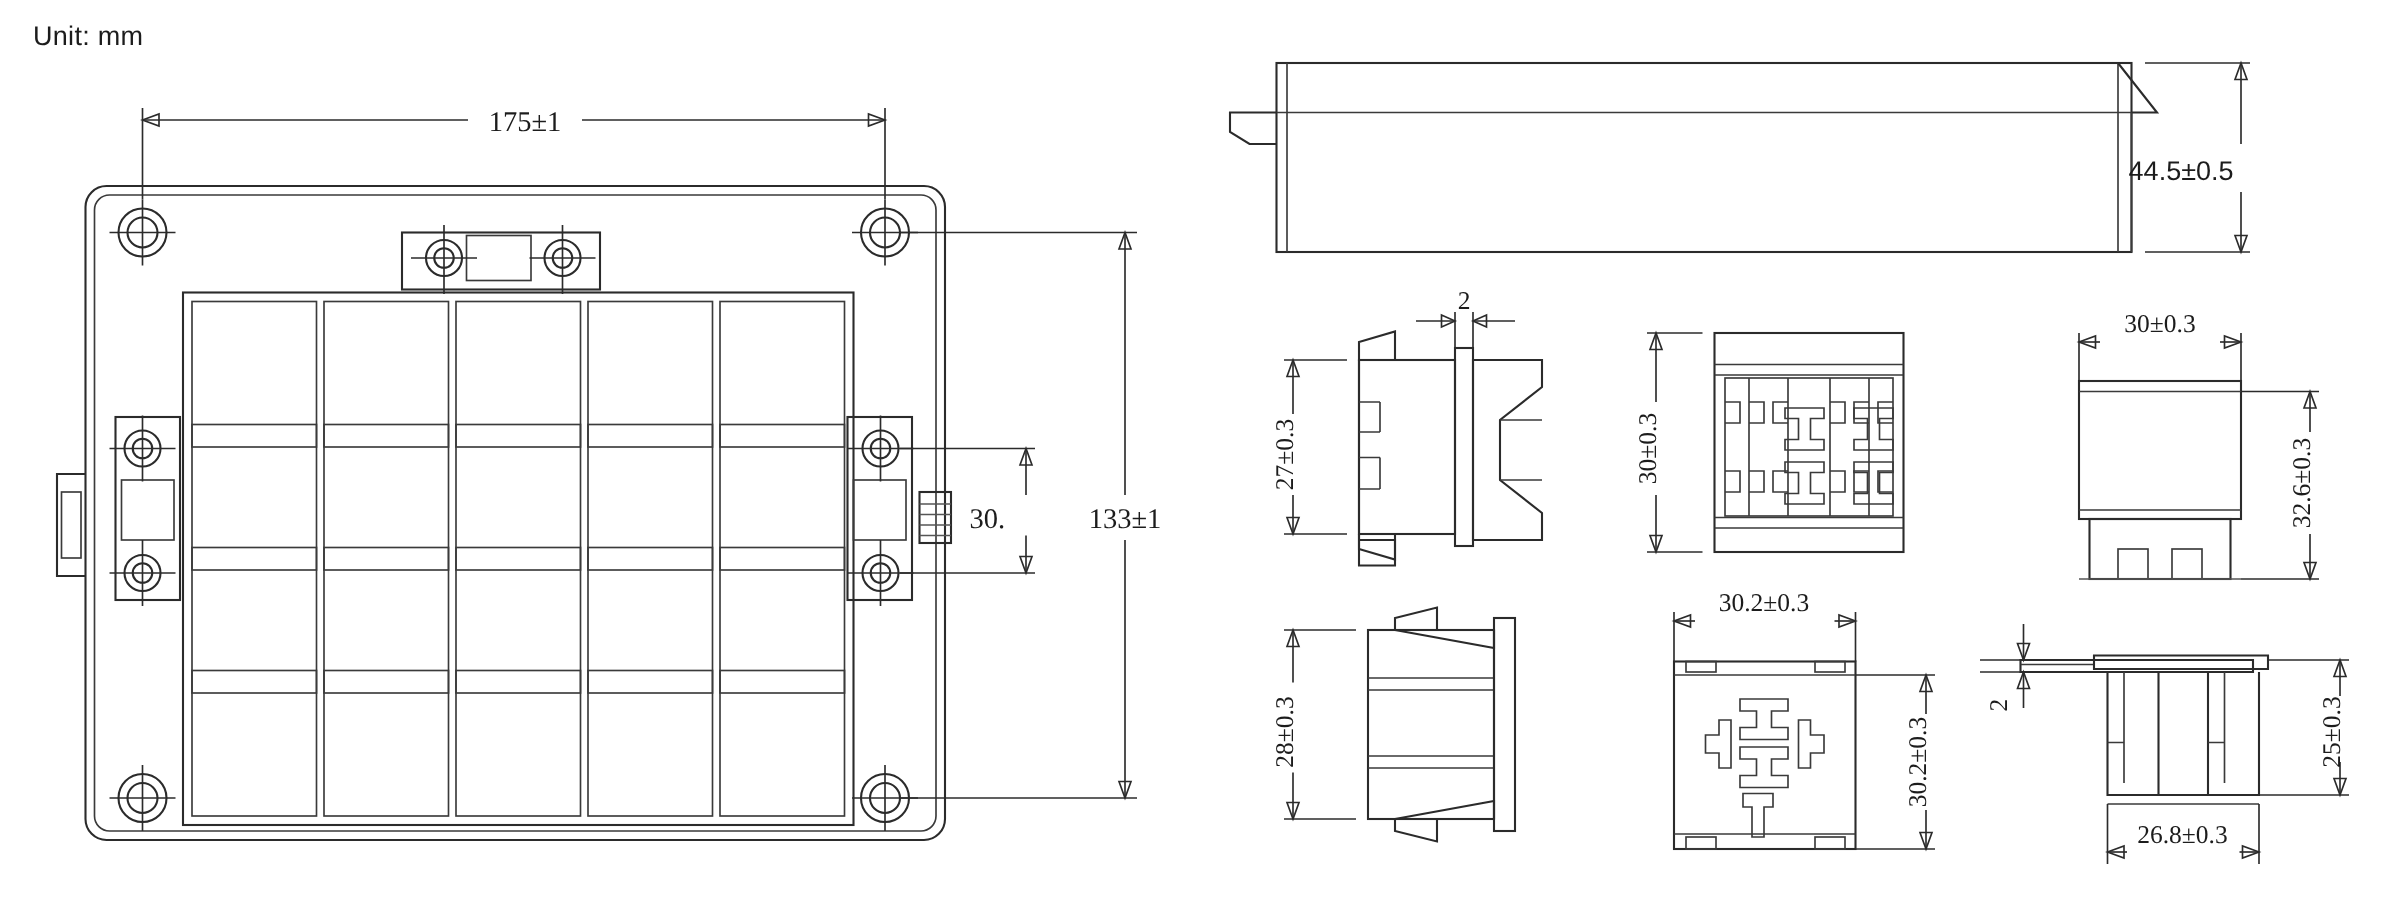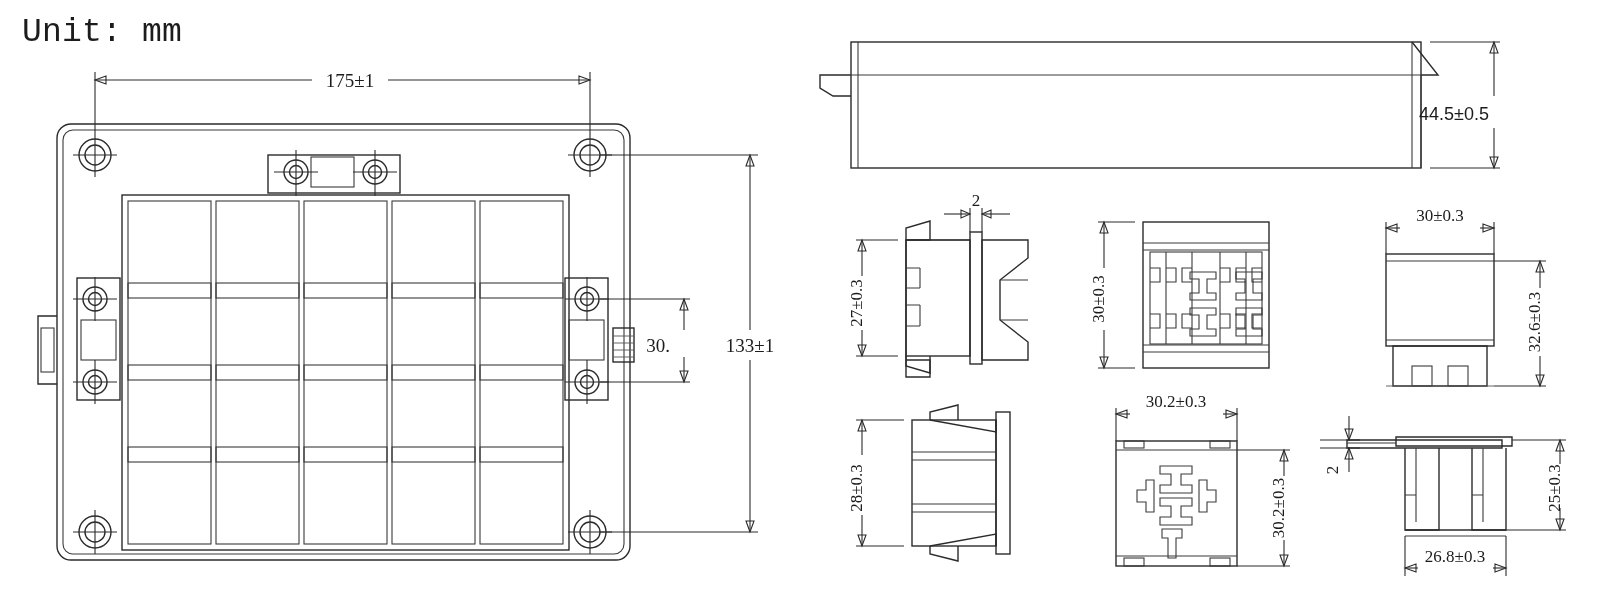--- a/index.html
+++ b/index.html
@@ -5,21 +5,21 @@
 <style>
   html,body{margin:0;padding:0;background:#ffffff;}
   body{
     width:1600px;height:600px;overflow:hidden;
     font-family:"Liberation Sans",sans-serif;
     color:#1a1a1a;
   }
   #sheet{position:relative;width:1600px;height:600px;background:#fff;}
   #unit-label{
     position:absolute;left:22px;top:14px;
-    font-size:33px;font-family:Liberation Mono, monospace;
+    font-size:18px;font-family:Liberation Sans, sans-serif;
     color:#1c1c1c;letter-spacing:.2px;white-space:nowrap;
   }
   svg{position:absolute;left:0;top:0;width:1600px;height:600px;}
   .ln{fill:none;stroke:#2b2b2b;stroke-width:1.4;}
   .ln-thin{fill:none;stroke:#3a3a3a;stroke-width:1.1;}
   .ln-hair{fill:none;stroke:#555;stroke-width:0.9;}
   .ln-center{fill:none;stroke:#2b2b2b;stroke-width:1.1;}
   .dim{fill:none;stroke:#2b2b2b;stroke-width:1.1;}
   .dimtxt{
     font-family:"Liberation Serif",serif;

